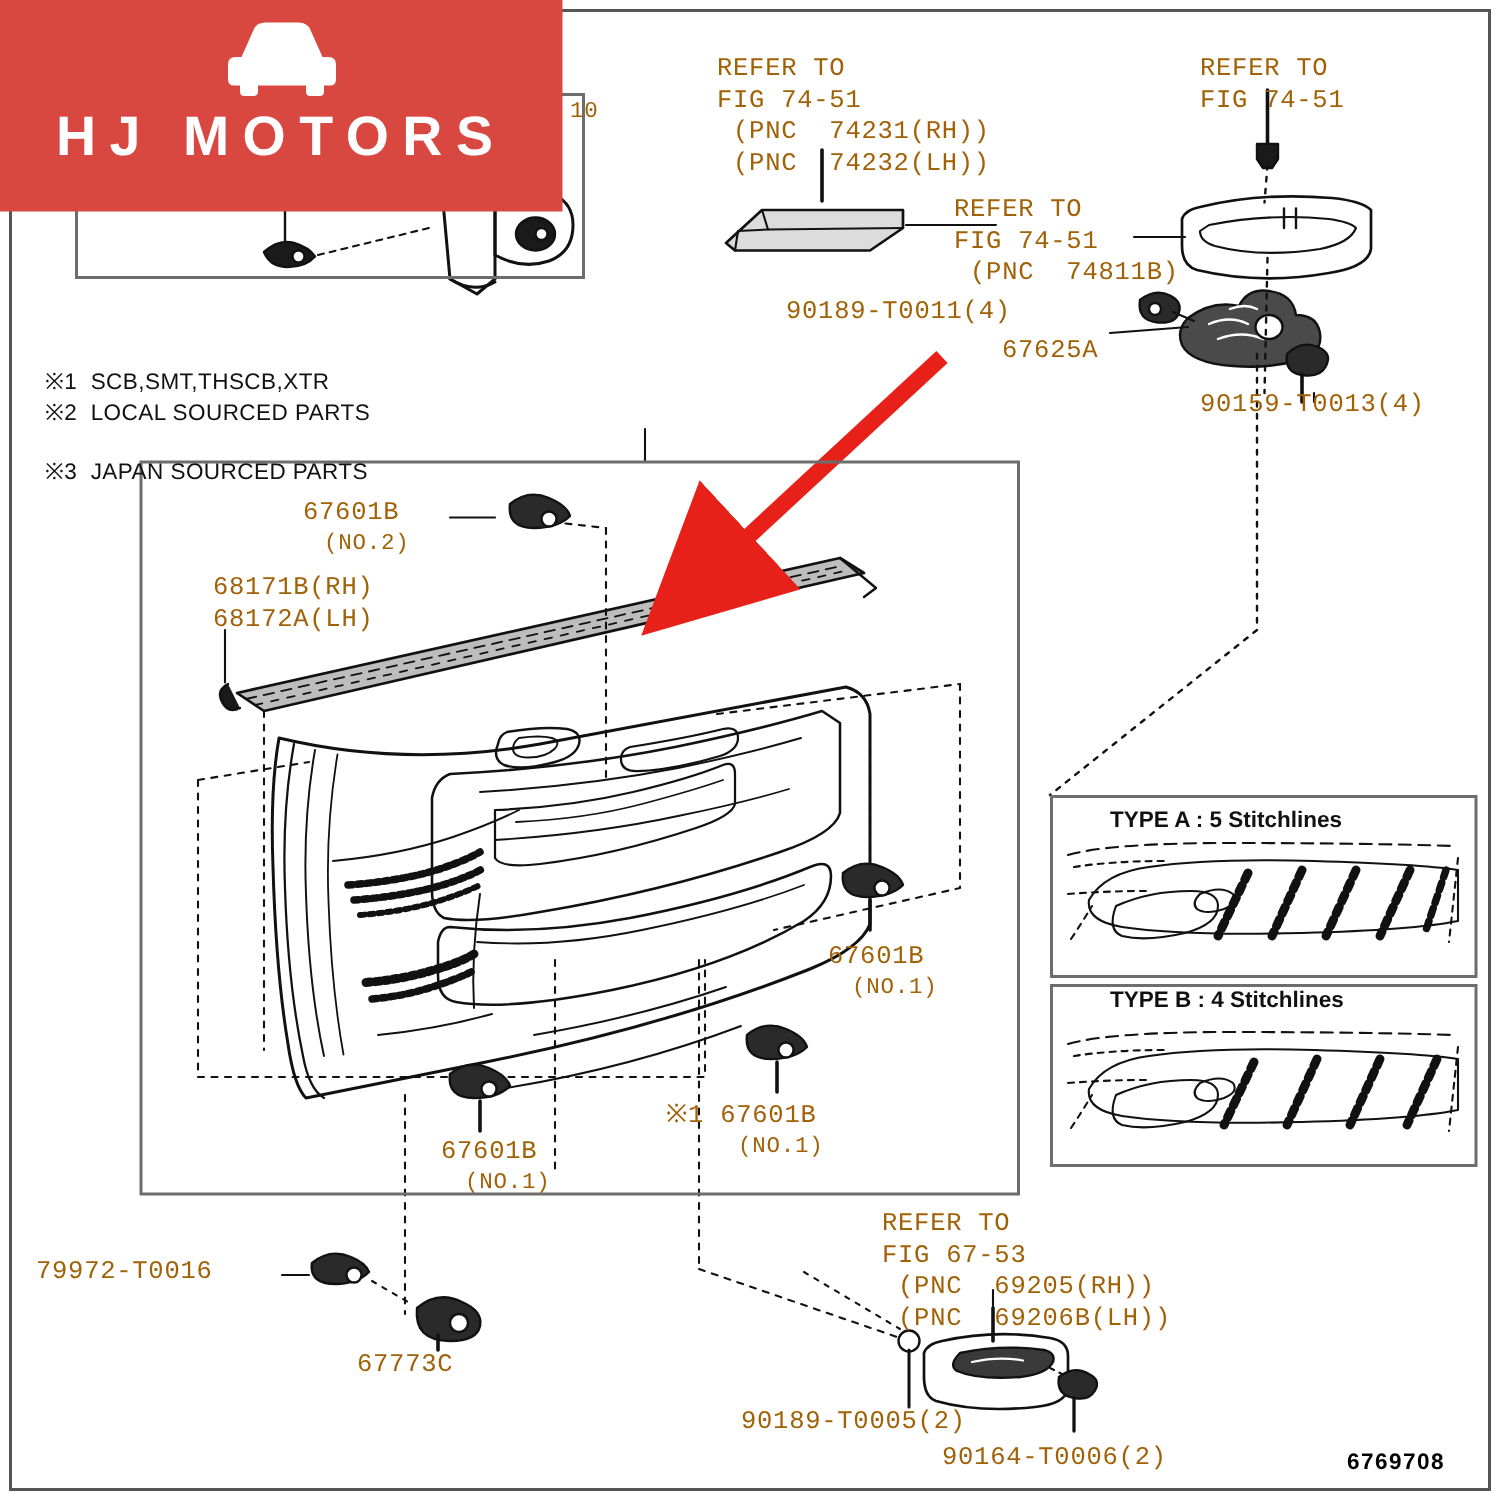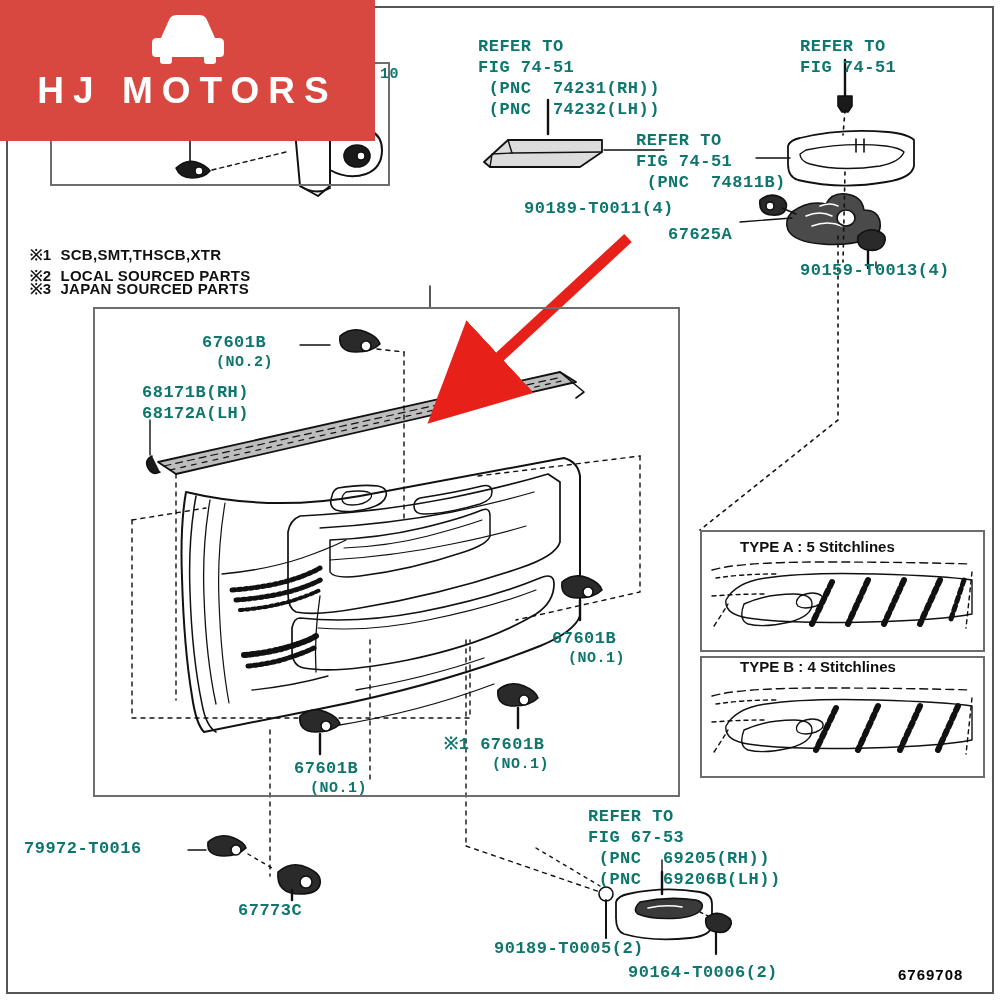--- a/index.html
+++ b/index.html
@@ -1,24 +1,24 @@
 <!DOCTYPE html>
 <html><head>
 <meta charset="utf-8">
 <style>
   html,body{margin:0;padding:0;background:#fff;}
   body{width:1000px;height:1000px;position:relative;overflow:hidden;
        font-family:"Liberation Serif",serif;color:#111;}
   #stage{position:absolute;inset:0;width:1000px;height:1000px;}
   .lbl{position:absolute;font-family:"Liberation Mono",monospace;
-       font-weight:bold;font-size:17px;letter-spacing:.5px;
-       white-space:pre;line-height:21px;color:#0f766e;}
+       font-weight:normal;font-size:17px;letter-spacing:.5px;
+       white-space:pre;line-height:21px;color:#a16207;}
   .lbl.sm{font-size:15px;}
   .note{position:absolute;font-family:"Liberation Sans",sans-serif;
-        font-weight:bold;font-size:15px;white-space:pre;line-height:21px;
+        font-weight:normal;font-size:15px;white-space:pre;line-height:21px;
         letter-spacing:.3px;}
   .typecap{position:absolute;font-family:"Liberation Sans",sans-serif;
            font-weight:bold;font-size:15px;white-space:pre;}
   .code{position:absolute;font-family:"Liberation Sans",sans-serif;
         font-weight:bold;font-size:15px;color:#000000;letter-spacing:1px;}
   .box{position:absolute;border:2px solid #6d6d6d;box-sizing:border-box;background:transparent;}
   .banner{position:absolute;left:0;top:0;width:375px;height:141px;
           background:#d94840;z-index:60;}
   .banner .bname{position:absolute;left:0;right:0;top:70px;text-align:center;
         color:#fff;font-family:"Liberation Sans",sans-serif;font-weight:bold;
@@ -243,21 +243,21 @@
   <div class="box" style="left:93px;top:307px;width:587px;height:490px;"></div>
   <div class="box" style="left:700px;top:530px;width:285px;height:122px;"></div>
   <div class="box" style="left:700px;top:656px;width:285px;height:122px;"></div>
   <div class="box" style="left:6px;top:6px;width:988px;height:988px;border-width:2px;border-color:#555;"></div>
 
   <div class="lbl" style="left:110px;top:118px;">※3 90467-10161</div>
   <div class="lbl sm" style="left:380px;top:64px;">10</div>
 
   <div class="note" style="left:30px;top:244px;">※1  SCB,SMT,THSCB,XTR</div>
   <div class="note" style="left:30px;top:265px;">※2  LOCAL SOURCED PARTS</div>
-  <div class="note" style="left:30px;top:278px;text-align:center;">※3  JAPAN SOURCED PARTS</div>
+  <div class="note" style="left:30px;top:304px;text-align:center;">※3  JAPAN SOURCED PARTS</div>
 
   <div class="lbl" style="left:478px;top:36px;">REFER TO
 FIG 74-51
  (PNC  74231(RH))
  (PNC  74232(LH))</div>
   <div class="lbl" style="left:800px;top:36px;">REFER TO
 FIG 74-51</div>
   <div class="lbl" style="left:636px;top:130px;">REFER TO
 FIG 74-51
  (PNC  74811B)</div>

